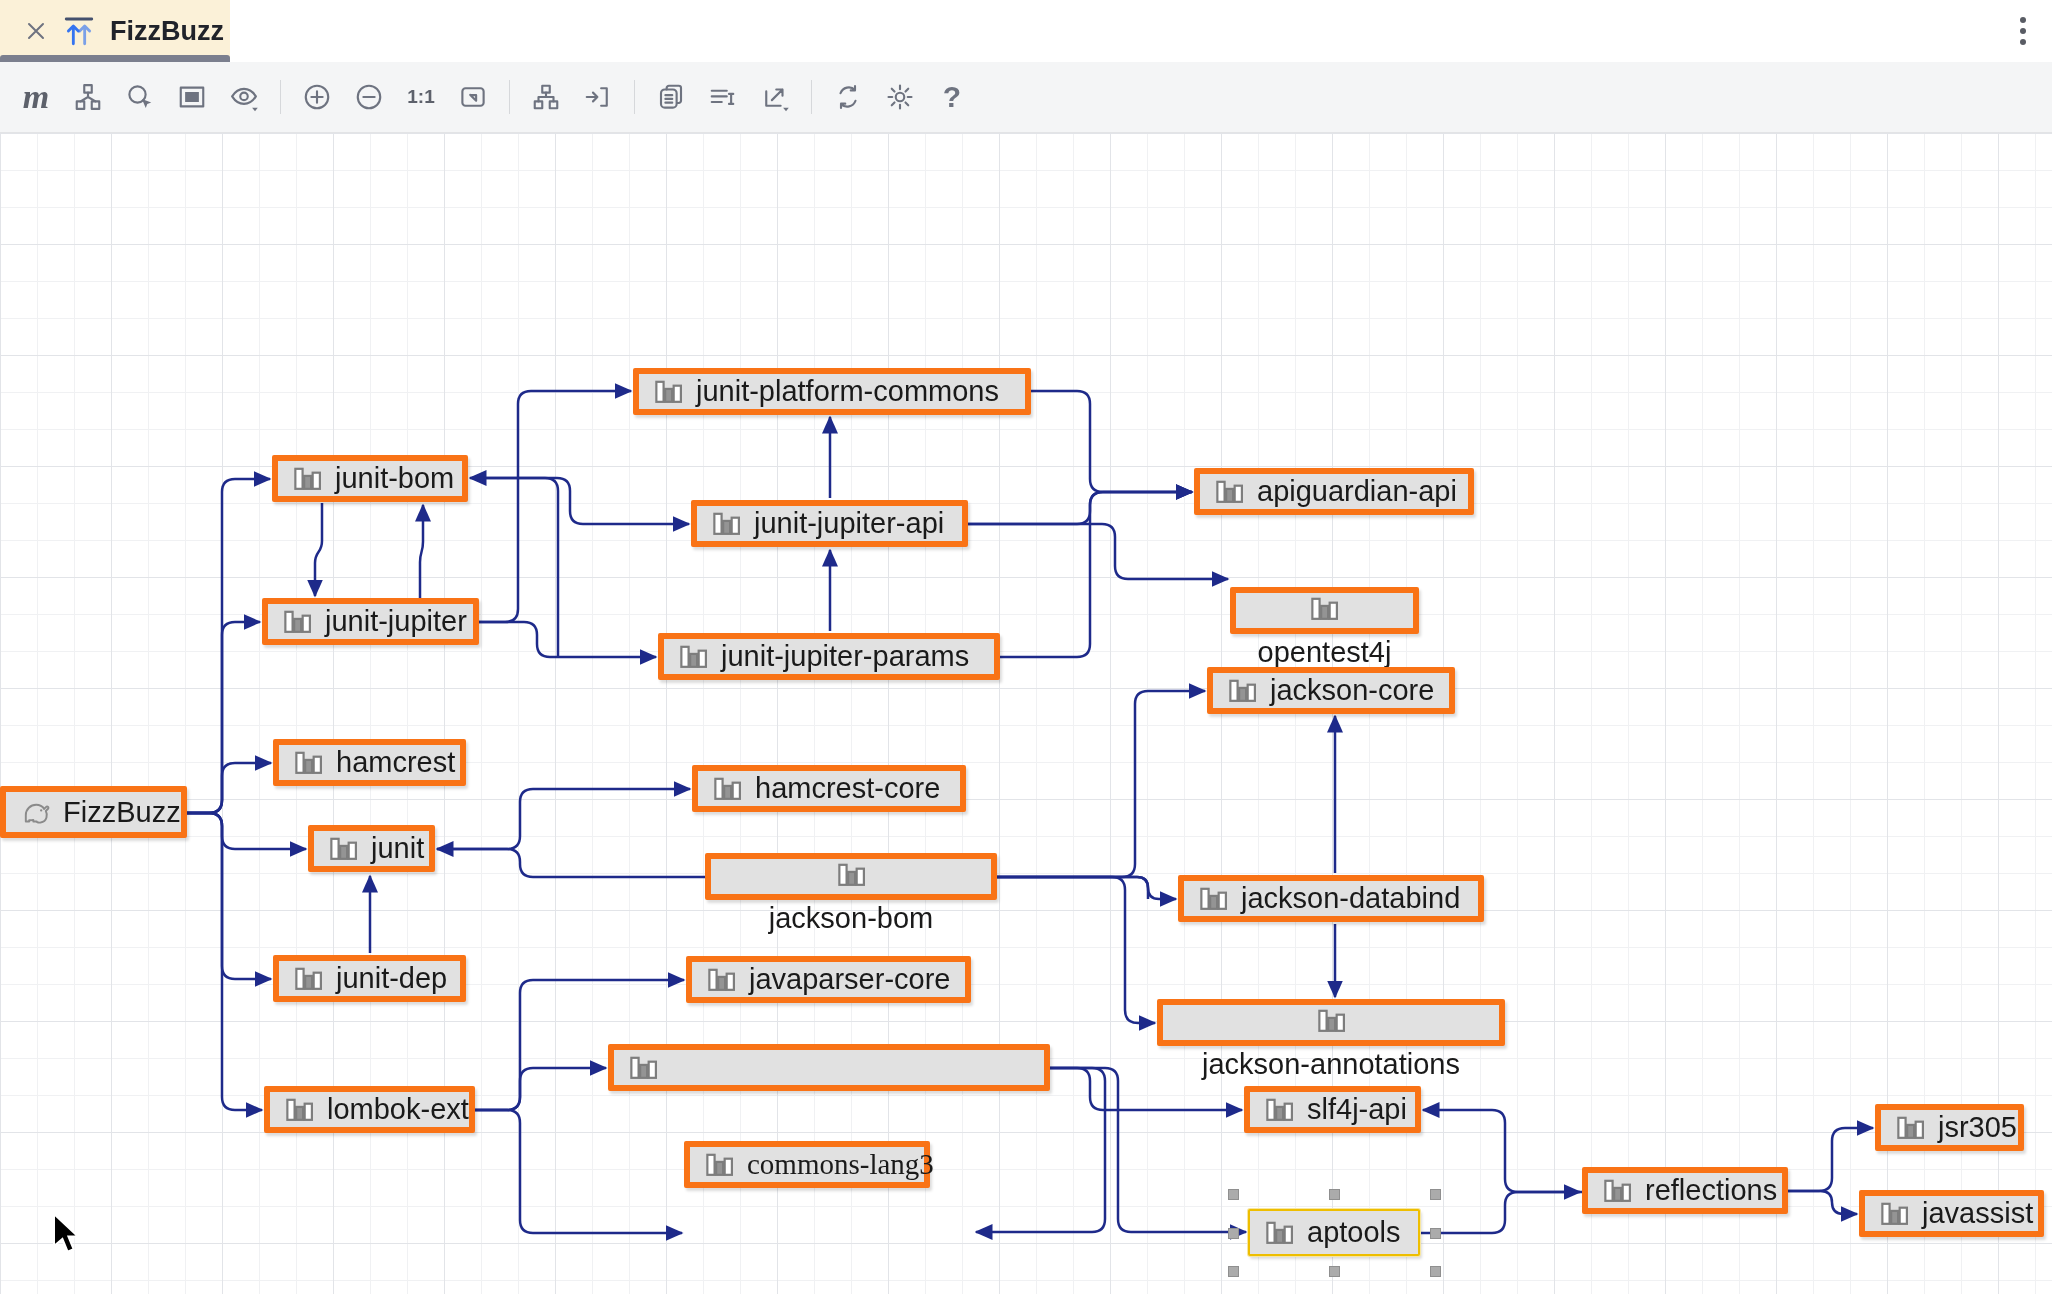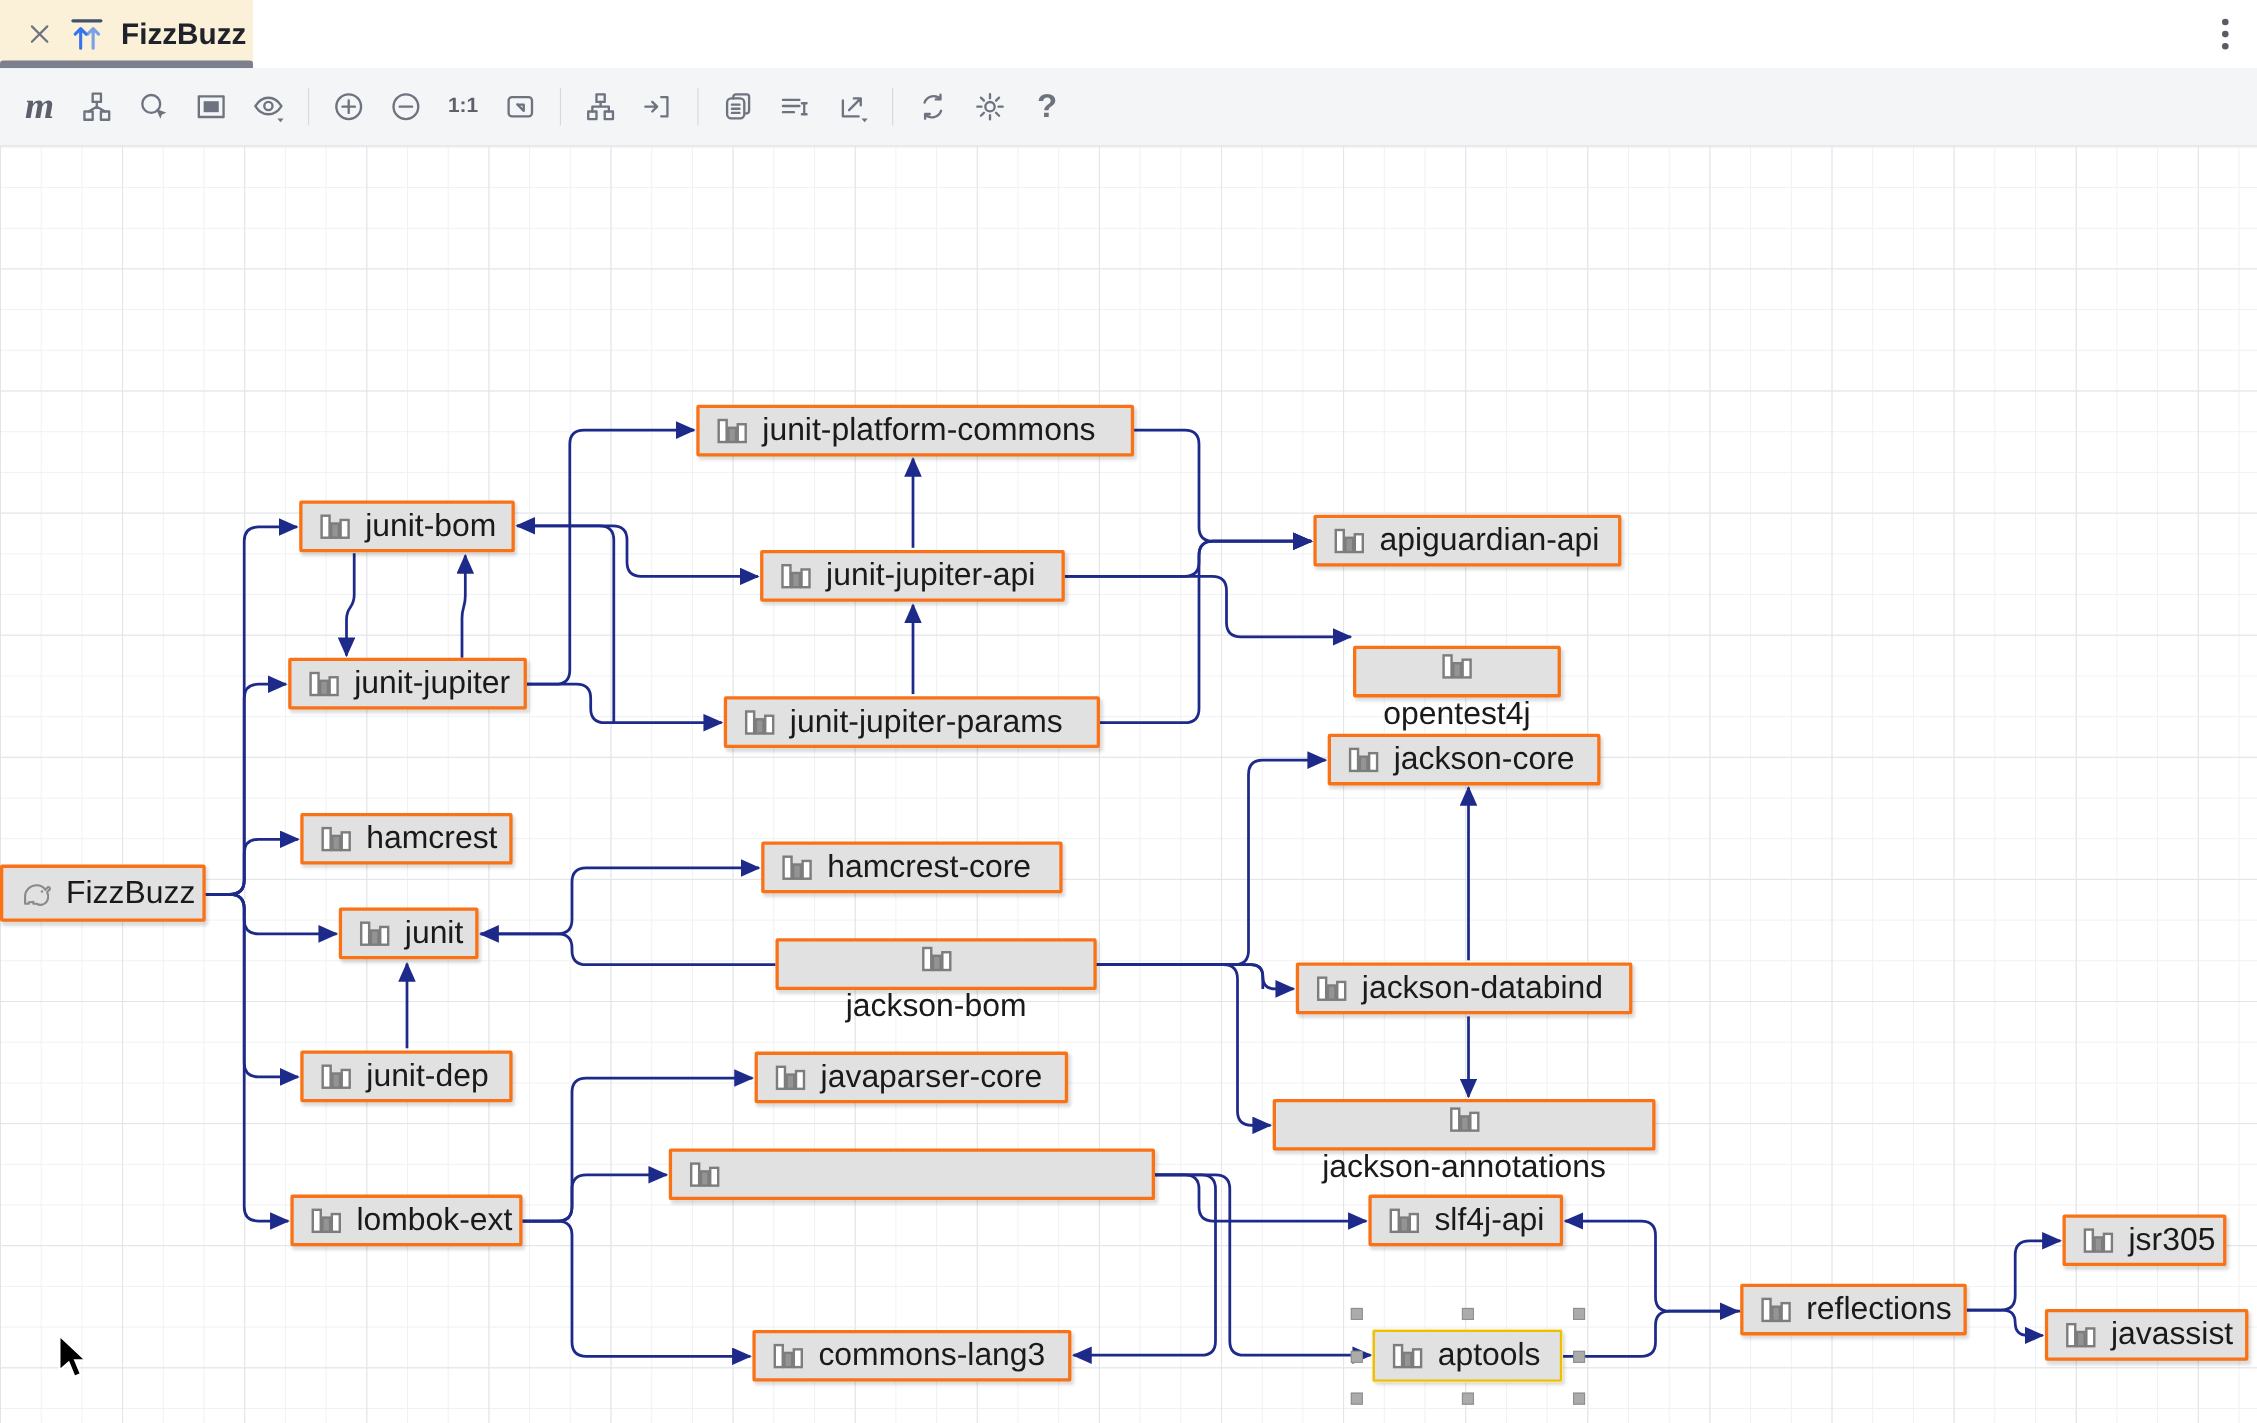--- a/index.html
+++ b/index.html
@@ -21,21 +21,21 @@
   .helpglyph{font-size:30px;font-weight:bold;color:#6e7380;}
   
   .canvas{position:absolute;left:0;top:133px;width:2052px;height:1161px;background-color:#ffffff;
     background-image:
       linear-gradient(to right,#e2e4e8 1px,transparent 1px),
       linear-gradient(to bottom,#e2e4e8 1px,transparent 1px),
       linear-gradient(to right,#f0f1f3 1px,transparent 1px),
       linear-gradient(to bottom,#f0f1f3 1px,transparent 1px);
     background-size:111px 111px,111px 111px,37px 37px,37px 37px;}
   #edges{position:absolute;left:0;top:0;width:2052px;height:1294px;pointer-events:none;}
-  .node{position:absolute;box-sizing:border-box;background:#e1e1e1;border:3px solid #f97316;border-radius:2px;
+  .node{position:absolute;box-sizing:border-box;background:#e1e1e1;border:6px solid #f97316;border-radius:2px;
     box-shadow:2px 3px 3px rgba(0,0,0,.14);display:flex;align-items:center;gap:12px;padding:0 14px;
     font-size:29px;color:#1a1a1a;white-space:nowrap;cursor:pointer;}
   .node.selected{border:2px solid #eebe00;box-shadow:0 0 0 1px #f7e6a0,2px 3px 3px rgba(0,0,0,.14);}
   .node .nicon{flex:0 0 auto;display:flex;}
   .node .nicon svg{width:31px;height:31px;}
   .handle{position:absolute;width:11px;height:11px;background:#ababab;border:1px solid #8f8f8f;box-sizing:border-box;}
   .cursor{position:absolute;pointer-events:none;}
 </style>
 </head>
 <body>
@@ -477,21 +477,21 @@
         <svg viewBox="0 0 24 24">
           <g stroke="#7d7d7d" stroke-width="1.7" fill="#ffffff">
             <rect x="2.6" y="4.5" width="5.6" height="15.5"></rect>
             <rect x="16" y="7.5" width="5.6" height="12.5"></rect>
             <rect x="9.4" y="10" width="5.4" height="10" fill="#949494"></rect>
           </g>
         </svg>
       </span>
       <span class="nlabel">javassist</span>
     </div>
-    <div class="node" style="left: 684px; top: 1209px; width: 290px; height: 47px;">
+    <div class="node" style="left: 684px; top: 1141px; width: 246px; height: 47px; font-family: Liberation Serif, serif;">
       <span class="nicon">
         <svg viewBox="0 0 24 24">
           <g stroke="#7d7d7d" stroke-width="1.7" fill="#ffffff">
             <rect x="2.6" y="4.5" width="5.6" height="15.5"></rect>
             <rect x="16" y="7.5" width="5.6" height="12.5"></rect>
             <rect x="9.4" y="10" width="5.4" height="10" fill="#949494"></rect>
           </g>
         </svg>
       </span>
       <span class="nlabel">commons-lang3</span>

